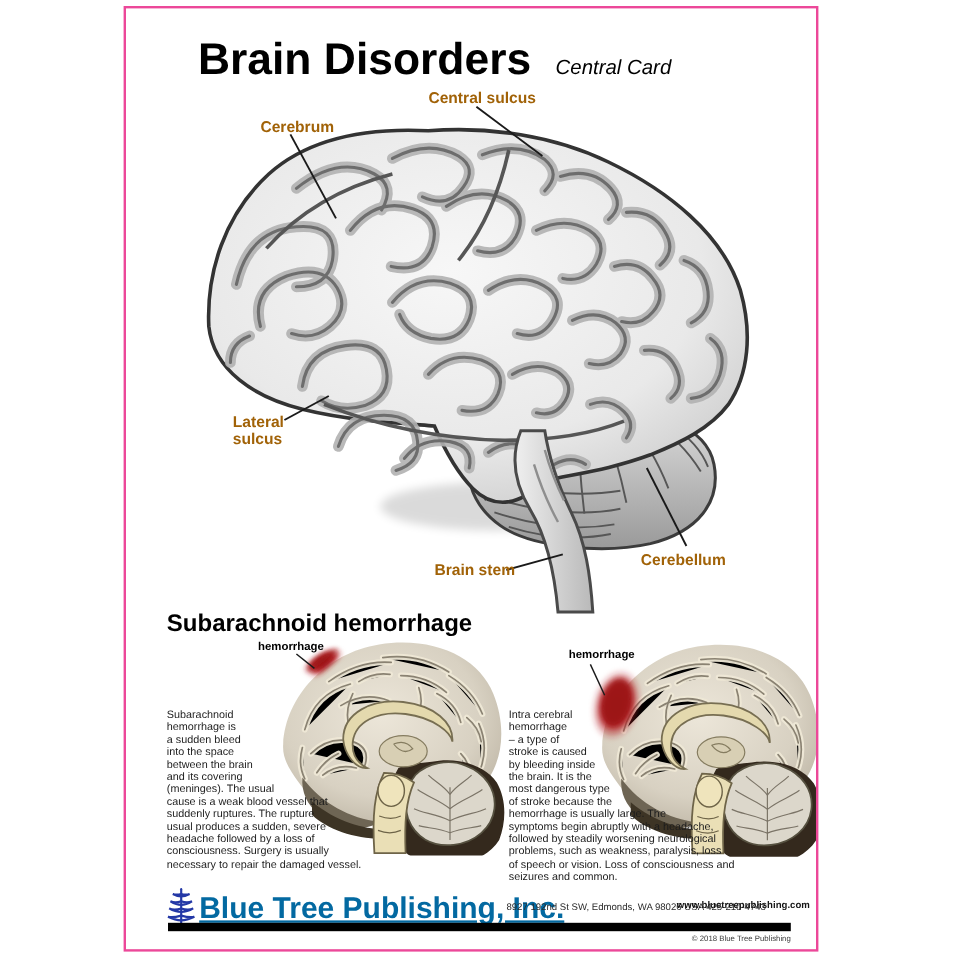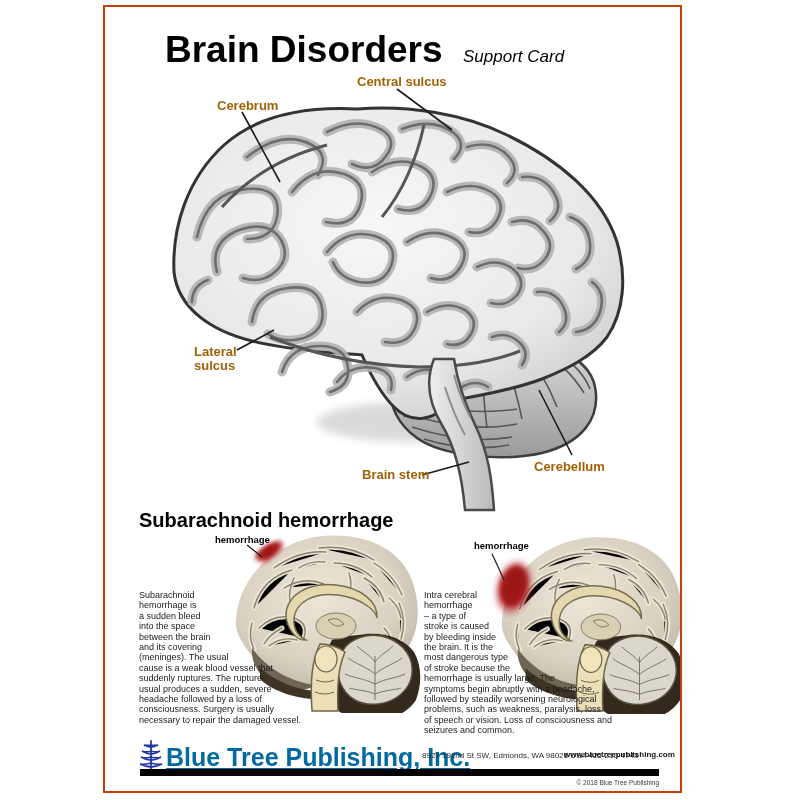--- a/index.html
+++ b/index.html
@@ -2,21 +2,21 @@
 <html><head>
 <meta charset="utf-8">
 <style>
   html,body{margin:0;padding:0;}
   body{
     width:800px;height:800px;background:#ffffff;position:relative;overflow:hidden;
     font-family:"Liberation Sans", sans-serif;color:#111;
   }
   .card{
     position:absolute;left:103px;top:5px;width:579px;height:788px;
-    border:2px solid #c2410c;background:#fff;box-sizing:border-box;overflow:hidden;
+    border:2px solid #ec4899;background:#fff;box-sizing:border-box;overflow:hidden;
   }
   .abs{position:absolute;}
   .page-title{
     left:60px;top:22px;font-size:37px;font-weight:bold;letter-spacing:0px;color:#000;
     white-space:nowrap;
   }
   .page-subtitle{
     left:358px;top:40px;font-size:17px;font-style:italic;font-weight:500;color:#000;white-space:nowrap;
   }
   .anat-label{
@@ -46,21 +46,21 @@
   .footer-bar{position:absolute;left:35px;top:32px;width:519px;height:7px;background:#000;}
   .copyright{position:absolute;left:414px;top:42px;width:140px;font-size:6.5px;color:#3a3a3a;text-align:right;white-space:nowrap;}
   .tree-logo{position:absolute;left:33px;top:2px;}
 </style>
 </head>
 <body>
 
 <div class="card">
 
   <div class="abs page-title">Brain Disorders</div>
-  <div class="abs page-subtitle">Support Card</div>
+  <div class="abs page-subtitle">Central Card</div>
 
   <svg class="abs main-illustration" viewBox="0 0 480 425" width="480" height="425">
     <defs>
       <radialGradient id="cerebrumGrad" cx="45%" cy="38%" r="75%">
         <stop offset="0%" stop-color="#f7f7f7"></stop>
         <stop offset="62%" stop-color="#e9e9e9"></stop>
         <stop offset="100%" stop-color="#c6c6c6"></stop>
       </radialGradient>
       <linearGradient id="cbGrad" x1="0" y1="0" x2="0" y2="1">
         <stop offset="0%" stop-color="#dedede"></stop>

